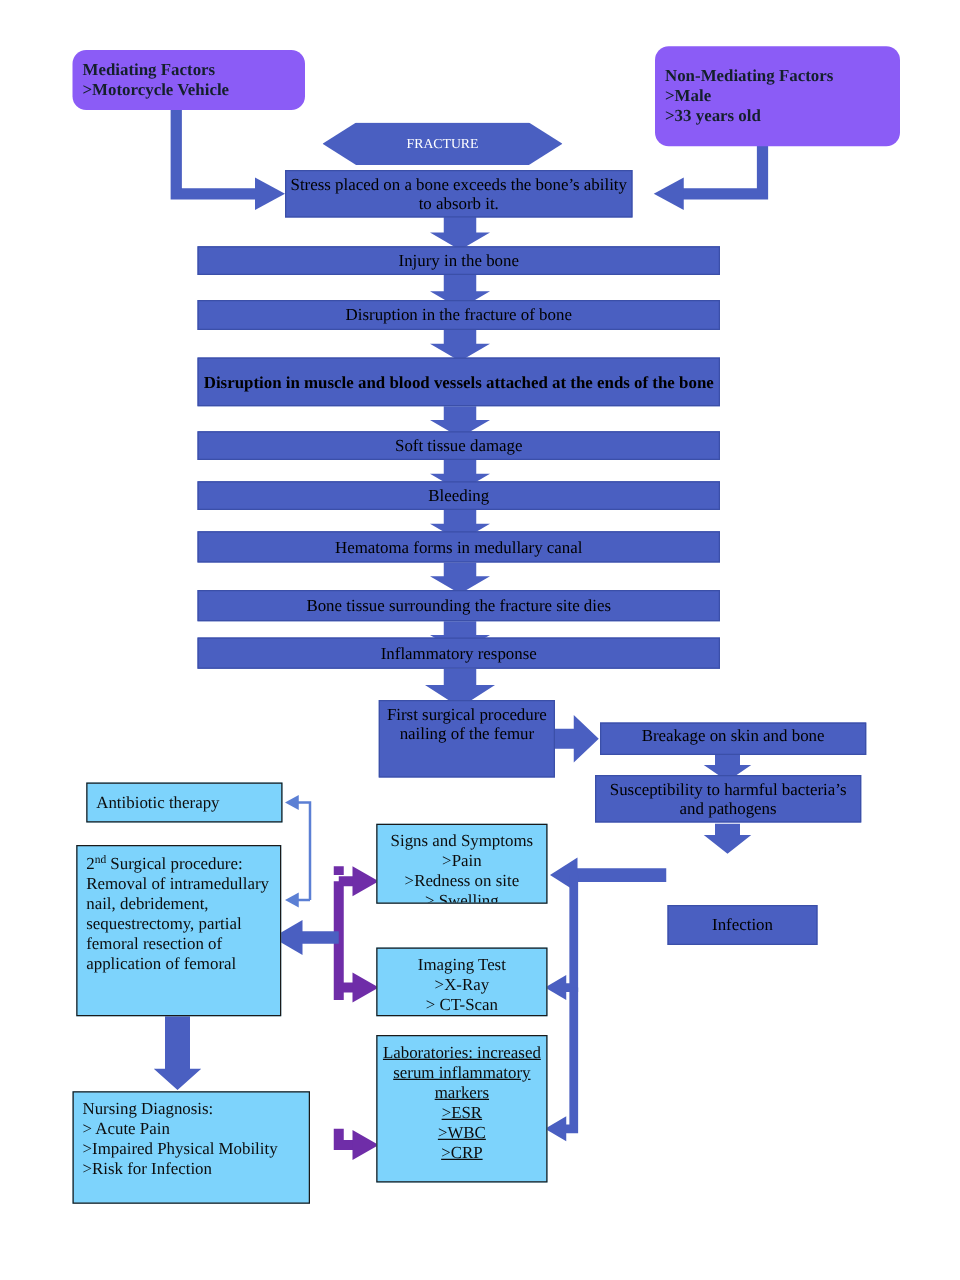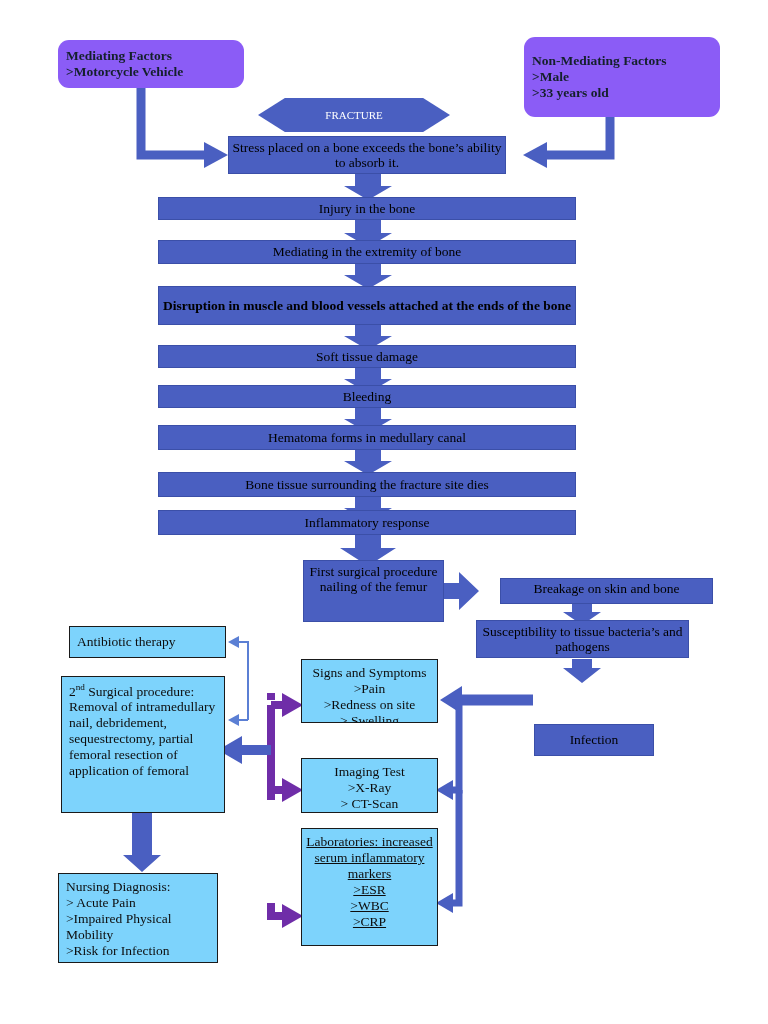--- a/index.html
+++ b/index.html
@@ -206,21 +206,21 @@
 
   <div class="node blue" style="left:228px; top:136px; width:278px; height:38px;">
     <span class="txt">Stress placed on a bone exceeds the bone’s ability to absorb it.</span>
   </div>
 
   <div class="node blue" style="left:158px; top:197px; width:418px; height:23px;">
     <span class="txt">Injury in the bone</span>
   </div>
 
   <div class="node blue" style="left:158px; top:240px; width:418px; height:24px;">
-    <span class="txt">Mediating in the extremity of bone</span>
+    <span class="txt">Disruption in the fracture of bone</span>
   </div>
 
   <div class="node blue" style="left:158px; top:286px; width:418px; height:39px;font-weight:bold;">
     <span class="txt">Disruption in muscle and blood vessels attached at the ends of the bone</span>
   </div>
 
   <div class="node blue" style="left:158px; top:345px; width:418px; height:23px;">
     <span class="txt">Soft tissue damage</span>
   </div>
 
@@ -237,26 +237,26 @@
   </div>
 
   <div class="node blue" style="left:158px; top:510px; width:418px; height:25px;">
     <span class="txt">Inflammatory response</span>
   </div>
 
   <div class="node blue" style="left:303px; top:560px; width:141px; height:62px; align-items:flex-start; padding-top:3px;">
     <span class="txt">First surgical procedure nailing of the femur</span>
   </div>
 
-  <div class="node blue" style="left:500px; top:578px; width:213px; height:26px; align-items:flex-start; padding-top:2px;">
+  <div class="node blue" style="left:480px; top:578px; width:213px; height:26px; align-items:flex-start; padding-top:2px;">
     <span class="txt">Breakage on skin and bone</span>
   </div>
 
   <div class="node blue" style="left:476px; top:620px; width:213px; height:38px;">
-    <span class="txt">Susceptibility to tissue bacteria’s and  pathogens</span>
+    <span class="txt">Susceptibility to harmful bacteria’s and  pathogens</span>
   </div>
 
   <div class="node blue" style="left:534px; top:724px; width:120px; height:32px;">
     <span class="txt">Infection</span>
   </div>
 
   <div class="node white left" style="left:69px; top:626px; width:157px; height:32px; align-items:center;">
     <span class="txt">Antibiotic therapy</span>
   </div>
 
@@ -277,20 +277,20 @@
 &gt; CT-Scan</span>
   </div>
 
   <div class="node white center" style="left:301px; top:828px; width:137px; height:118px;text-decoration:underline;">
     <span class="txt">Laboratories: increased serum inflammatory markers
 &gt;ESR
 &gt;WBC
 &gt;CRP</span>
   </div>
 
-  <div class="node white left" style="left:58px; top:873px; width:160px; height:90px;">
+  <div class="node white left" style="left:58px; top:873px; width:190px; height:90px;">
     <span class="txt">Nursing Diagnosis:
 &gt; Acute Pain
 &gt;Impaired Physical Mobility
 &gt;Risk for Infection</span>
   </div>
 
 </div>
 
 </body></html>

